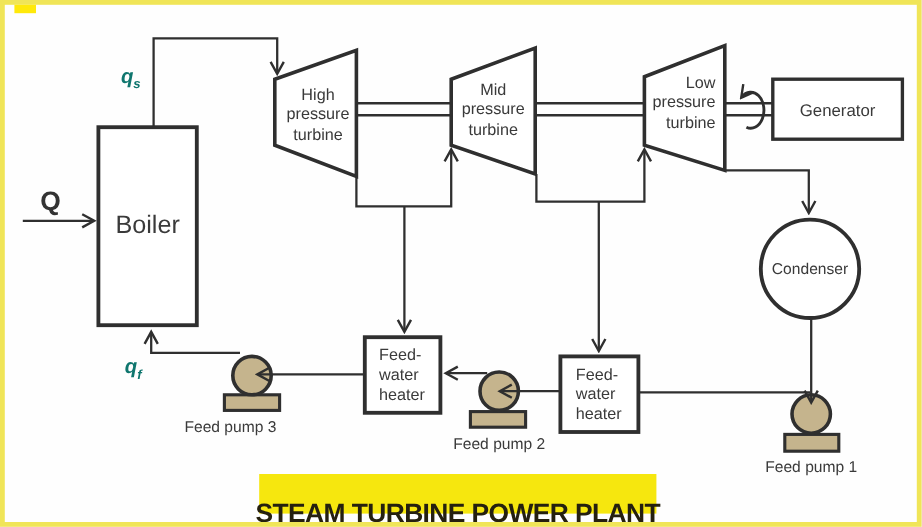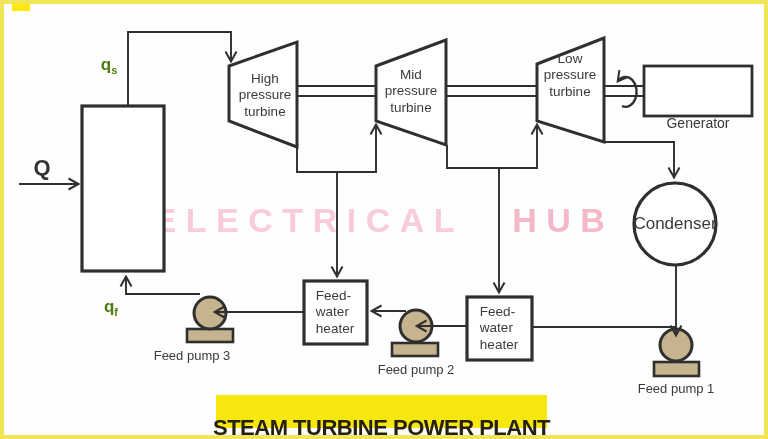--- a/index.html
+++ b/index.html
@@ -14,45 +14,42 @@
     border:4px solid var(--border);overflow:hidden;}
   .corner-sq{position:absolute;left:8px;top:-4px;width:18px;height:11px;background:var(--corner);}
   .layer{position:absolute;left:0;top:0;width:768px;height:439px;}
   svg.layer{z-index:2;}
   .labels{z-index:3;pointer-events:none;}
   .lbl{position:absolute;transform:translate(-50%,-50%);color:var(--label);
     text-align:center;white-space:pre-line;line-height:1.22;}
   .lbl.left{text-align:left;}
   .boiler-t{font-size:21px;}
   .turb-t{font-size:13.5px;}
-  .gen-t{font-size:14px;margin-top:32px;}
-  .cond-t{font-size:17px;}
+  .gen-t{font-size:14px;}
+  .cond-t{font-size:13px;}
   .heat-t{font-size:13.5px;}
   .pump-t{font-size:13px;}
   .q-t{font-size:22px;font-weight:bold;color:#333;}
-  .qsub{font-size:17px;font-weight:bold;color:#4d7c0f;}
+  .qsub{font-size:17px;font-weight:bold;color:#0f766e;font-style:italic;}
   .qsub sub{font-size:11px;}
   .watermark{position:absolute;left:50%;top:216px;transform:translate(-50%,-50%);
     z-index:1;font-size:34px;font-weight:bold;letter-spacing:0.28em;white-space:nowrap;}
   .watermark .w1{color:var(--wm1);}
   .watermark .w2{color:var(--wm2);margin-left:48px;}
   .titlebar{position:absolute;left:212px;top:391px;width:331px;height:33px;z-index:3;
     background:var(--titlebg);display:flex;align-items:center;justify-content:center;}
   .titlebar span{font-size:22px;font-weight:bold;color:var(--titletx);letter-spacing:-0.5px;white-space:nowrap;margin-top:32px;}
 </style>
 </head>
 <body>
 
 <div class="stage">
 
   <div class="corner-sq"></div>
 
-  <div class="watermark">
-    <span class="w1">ELECTRICAL</span><span class="w2">HUB</span>
-  </div>
 
   <svg class="layer" viewBox="0 0 768 439">
     <defs>
       <marker id="arrow" viewBox="-13 -8 15 16" refX="-0.5" refY="0" markerWidth="15" markerHeight="16" orient="auto" markerUnits="userSpaceOnUse">
         <path d="M-10,-5.5 L0,0 L-10,5.5" fill="none" stroke="#2f2f2f" stroke-width="2"></path>
       </marker>
     </defs>
 
     <rect x="78" y="102" width="82" height="165" fill="#fff" stroke="#2f2f2f" stroke-width="3.2"></rect>
     <polygon points="225,62 293,38 293,143 225,117" fill="#fff" stroke="#2f2f2f" stroke-width="3"></polygon>
@@ -91,27 +88,28 @@
       <path d="M463,322 H413" marker-end="url(#arrow)"></path>
       <path d="M402,307 H368" marker-end="url(#arrow)"></path>
       <path d="M300,308 H211" marker-end="url(#arrow)"></path>
       <path d="M196,290 H122 V273" marker-end="url(#arrow)"></path>
       <path d="M15,180 H74" marker-end="url(#arrow)"></path>
       <path d="M618,102 A11,15 0 1 0 614,77" stroke-width="2.4" marker-end="url(#arrow)"></path>
     </g>
   </svg>
 
   <div class="layer labels">
+    <div class="lbl boiler-t" style="left:119px;top:184px;">Boiler</div>
     <div class="lbl turb-t" style="left:261px;top:92px;">High
 pressure
 turbine</div>
     <div class="lbl turb-t" style="left:407px;top:88px;">Mid
 pressure
 turbine</div>
-    <div class="lbl turb-t" style="left:566px;top:72px;">Low
+    <div class="lbl turb-t" style="left:566px;top:82px;text-align:right;">Low
 pressure
 turbine</div>
     <div class="lbl gen-t" style="left:694px;top:88px;">Generator</div>
     <div class="lbl cond-t" style="left:671px;top:220px;">Condenser</div>
     <div class="lbl heat-t left" style="left:331px;top:309px;">Feed-
 water
 heater</div>
     <div class="lbl heat-t left" style="left:495px;top:325px;">Feed-
 water
 heater</div>

